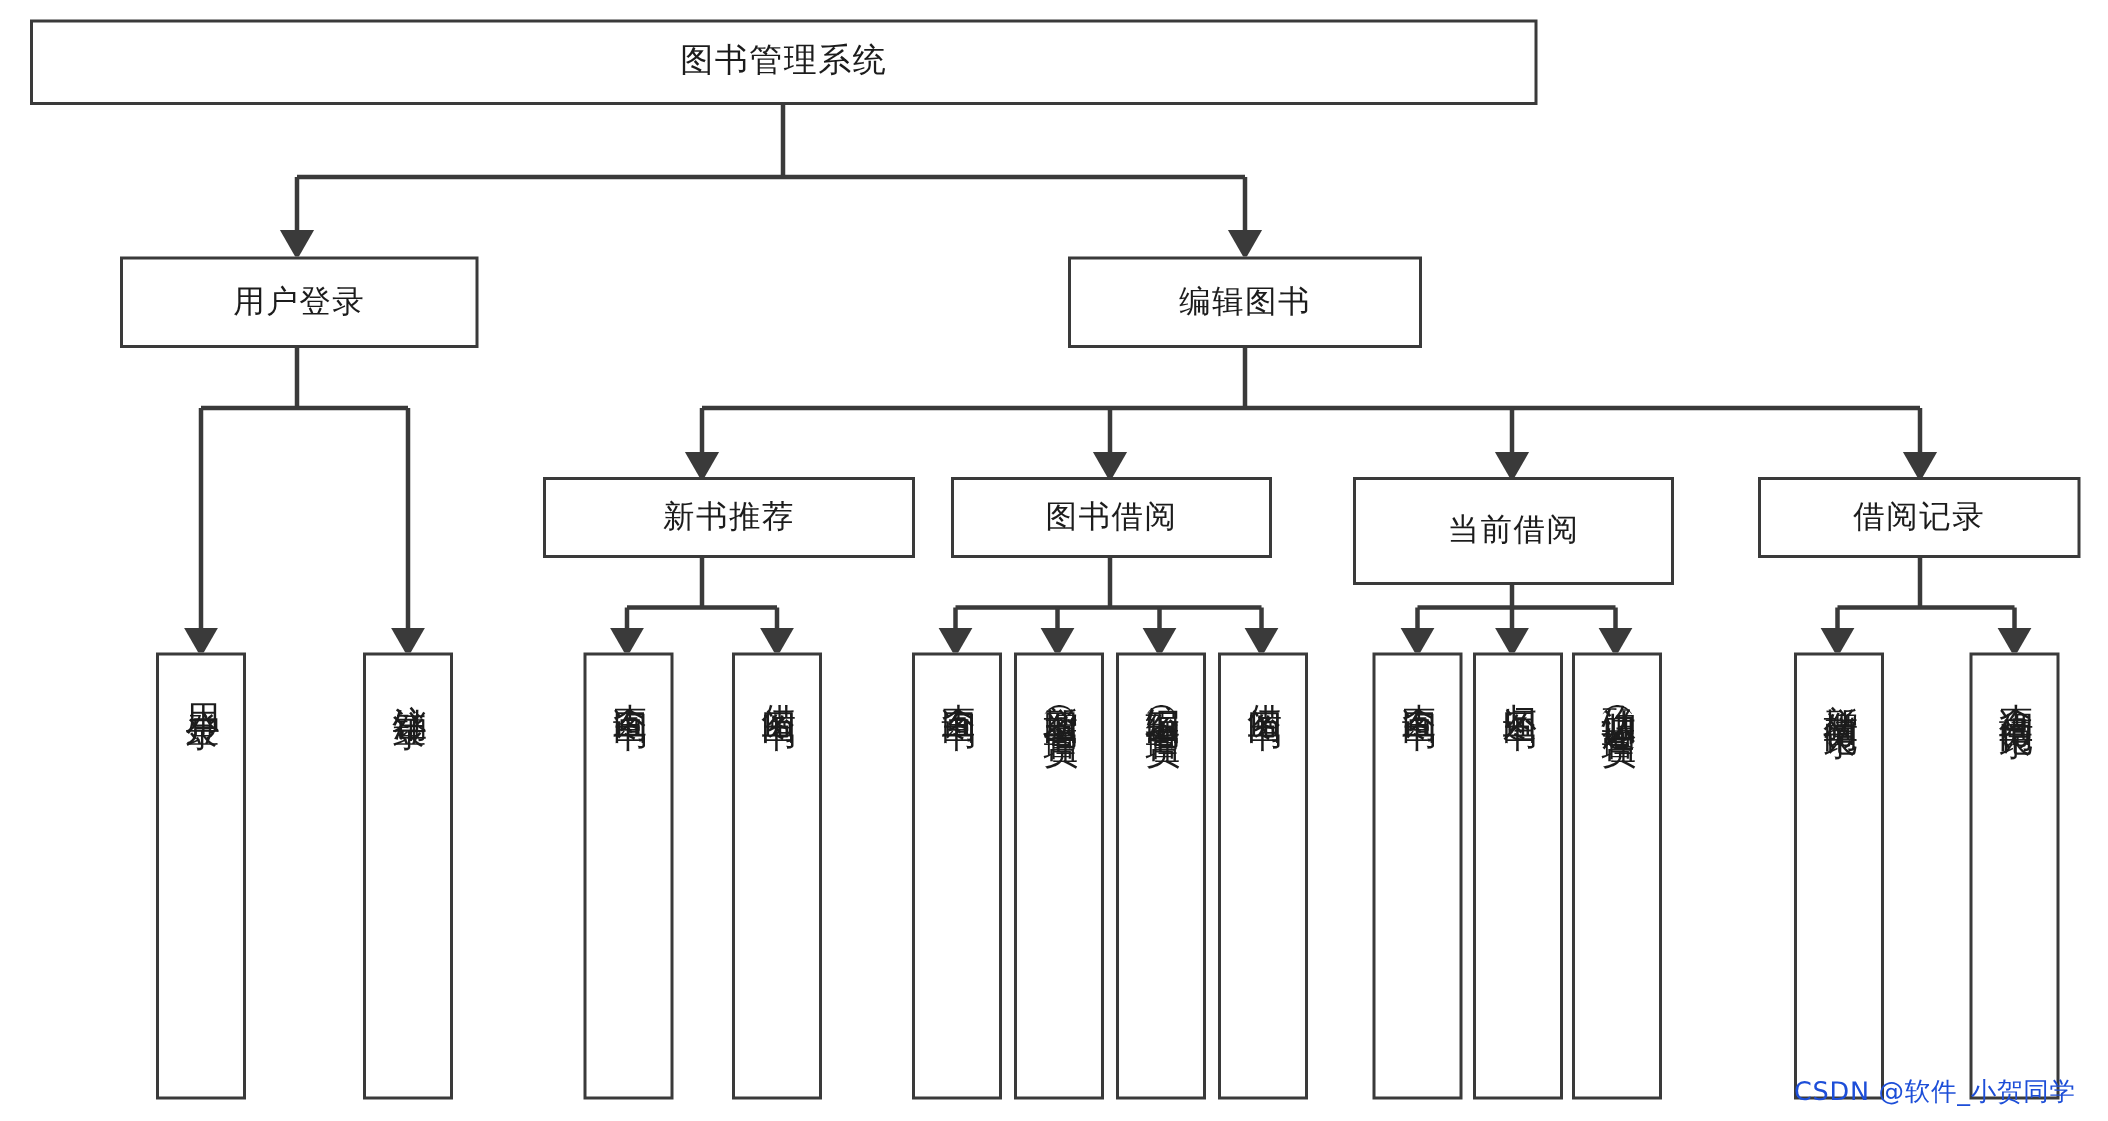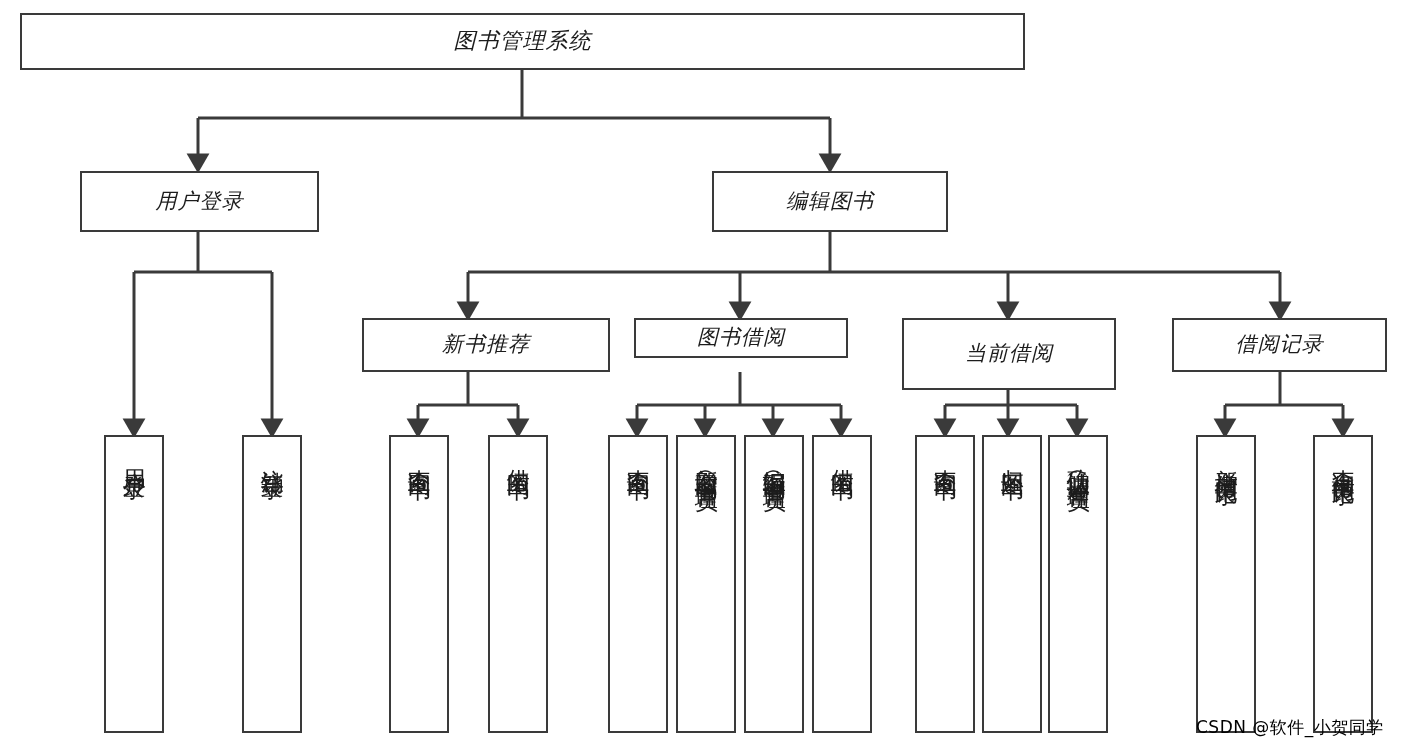--- a/index.html
+++ b/index.html
@@ -34,21 +34,20 @@
     align-items: center;
     justify-content: center;
     color: #1c1c1c;
     overflow: hidden;
   }
   .node.h {
     font-size: 21px;
     letter-spacing: 1px;
     line-height: 1.2;
     white-space: nowrap;
-    font-style: italic;
   }
   .node.root {
     font-size: 22px;
   }
   .node.v {
     align-items: flex-start;
     justify-content: center;
     padding-top: 14px;
   }
   .node.v .vtext {
@@ -56,21 +55,21 @@
     text-orientation: upright;
     font-size: 23px;
     line-height: 1.02;
     letter-spacing: 3px;
     white-space: nowrap;
     text-align: left;
   }
   .watermark {
     position: absolute;
     font-size: 17px;
-    color: #000000;
+    color: #1d4ed8;
     white-space: nowrap;
     letter-spacing: 0.5px;
   }
 </style>
 </head>
 <body>
 
 <div id="canvas">
 
   <svg id="wires" viewBox="0 0 1405 747" xmlns="http://www.w3.org/2000/svg">
@@ -130,21 +129,21 @@
   <div class="node h" style="left:80px; top:171px; width:239px; height:61px;">
     <span>用户登录</span>
   </div>
   <div class="node h" style="left:712px; top:171px; width:236px; height:61px;">
     <span>编辑图书</span>
   </div>
 
   <div class="node h" style="left:362px; top:318px; width:248px; height:54px;">
     <span>新书推荐</span>
   </div>
-  <div class="node h" style="left:634px; top:318px; width:214px; height:40px;">
+  <div class="node h" style="left:634px; top:318px; width:214px; height:54px;">
     <span>图书借阅</span>
   </div>
   <div class="node h" style="left:902px; top:318px; width:214px; height:72px;">
     <span>当前借阅</span>
   </div>
   <div class="node h" style="left:1172px; top:318px; width:215px; height:54px;">
     <span>借阅记录</span>
   </div>
 
   <div class="node v" style="left:104px; top:435px; width:60px; height:298px;">

